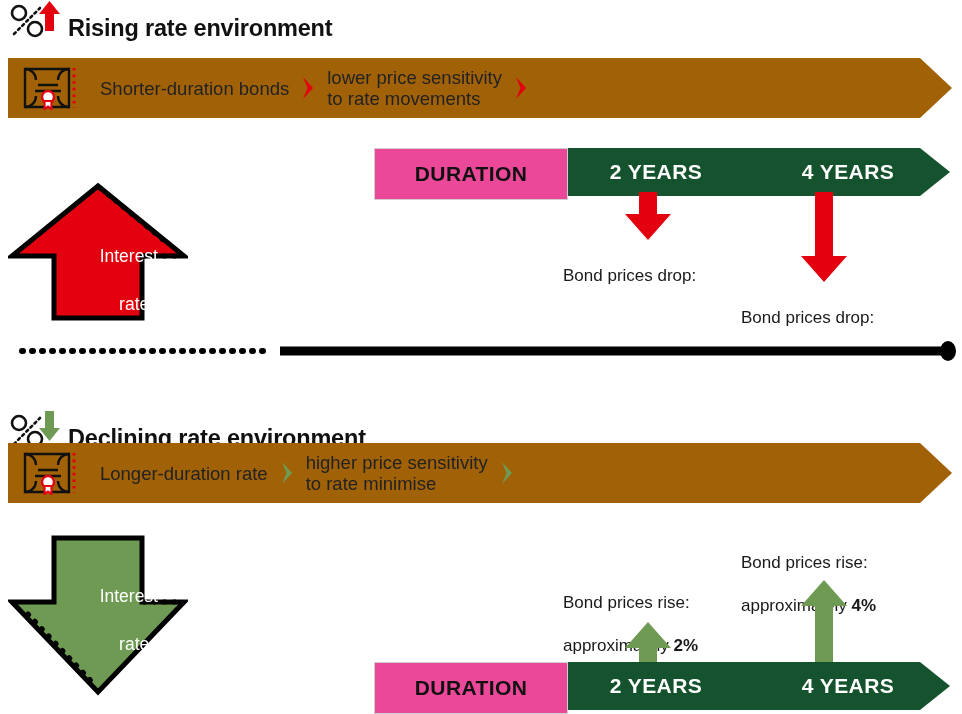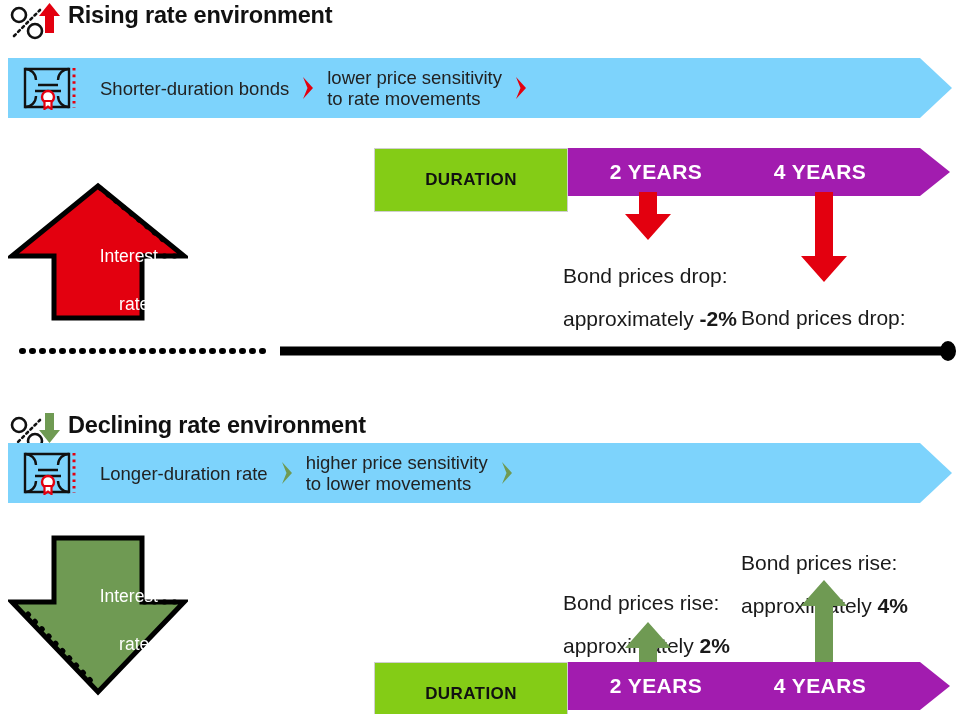--- a/index.html
+++ b/index.html
@@ -14,38 +14,38 @@
     overflow: hidden;
     font-family: "Liberation Sans", sans-serif;
     color: #1a1a1a;
   }
   .stage { position: absolute; inset: 0; }
 
   
   .sec-header {
     position: absolute;
     display: flex;
-    align-items: flex-start;
+    align-items: flex-end;
     height: 40px;
   }
   .sec-header .pct-icon { width: 56px; height: 42px; flex: none; }
   .sec-title {
     font-size: 23.5px;
     font-weight: bold;
     letter-spacing: -0.2px;
     color: #111111;
     white-space: nowrap;
     margin-left: 4px;
   }
 
   
   .banner {
     position: absolute;
     height: 60px;
-    background: #7dd3fc;
+    background: #a16207;
     display: flex;
     align-items: center;
     -webkit-clip-path: polygon(0 0, calc(100% - 32px) 0, 100% 50%, calc(100% - 32px) 100%, 0 100%);
     clip-path: polygon(0 0, calc(100% - 32px) 0, 100% 50%, calc(100% - 32px) 100%, 0 100%);
   }
   .cert-icon { width: 60px; height: 44px; flex: none; margin-left: 14px; }
   .banner-text {
     font-size: 18.5px;
     line-height: 21px;
     color: #222222;
@@ -56,63 +56,63 @@
     flex: none;
     font-size: 0;
     margin: 0 11px;
   }
   .chev svg { display: block; }
 
   
   .dur-wrap { position: absolute; height: 48px; display: flex; }
   .dur-label {
     width: 194px;
-    height: 64px;
+    height: 52px;
     box-sizing: border-box;
     border: 1.5px solid #cfcfcf;
-    background: #84cc16;
+    background: #ec4899;
     display: flex;
     align-items: center;
     justify-content: center;
-    font-size: 17px;
+    font-size: 21px;
     font-weight: bold;
     letter-spacing: 0.4px;
     color: #111111;
   }
   .dur-black {
     position: relative;
     width: 382px;
     height: 48px;
-    background: #a21caf;
+    background: #14532d;
     -webkit-clip-path: polygon(0 0, calc(100% - 30px) 0, 100% 50%, calc(100% - 30px) 100%, 0 100%);
     clip-path: polygon(0 0, calc(100% - 30px) 0, 100% 50%, calc(100% - 30px) 100%, 0 100%);
   }
   .dur-seg {
     position: absolute;
     top: 0;
     height: 48px;
     display: flex;
     align-items: center;
     justify-content: center;
     font-size: 21px;
     font-weight: bold;
     letter-spacing: 0.4px;
     color: #ffffff;
   }
   .dur-seg.s1 { left: 0; width: 176px; }
-  .dur-seg.s2 { left: 164px; width: 176px; }
+  .dur-seg.s2 { left: 192px; width: 176px; }
 
   
   .varrow { position: absolute; }
   .varrow svg { display: block; }
 
   
   .callout {
     position: absolute;
-    font-size: 21px;
+    font-size: 17px;
     line-height: 21.5px;
     color: #1a1a1a;
     white-space: pre-line;
   }
   .callout b { font-weight: bold; }
 
   
   .bigarrow { position: absolute; }
   .bigarrow svg { display: block; }
   .bigarrow-label {
@@ -205,21 +205,20 @@
     </div>
   </div>
 
   <div class="varrow" style="left:622px; top:192px;">
     <svg width="52" height="50" viewBox="0 0 52 50">
       <polygon points="17,0 35,0 35,22 49,22 26,48 3,22 17,22" fill="#e3000f"></polygon>
     </svg>
   </div>
   <div class="callout" style="left:563px; top:243px;">
     <div>Bond prices drop:</div>
-    <div><span>approximately </span><b>-2%</b></div>
   </div>
 
   <div class="varrow" style="left:798px; top:192px;">
     <svg width="52" height="92" viewBox="0 0 52 92">
       <polygon points="17,0 35,0 35,64 49,64 26,90 3,64 17,64" fill="#e3000f"></polygon>
     </svg>
   </div>
   <div class="callout" style="left:741px; top:285px;">
     <div>Bond prices drop:</div>
   </div>
@@ -262,21 +261,21 @@
         <line x1="52" y1="2" x2="52" y2="42" stroke="#e3000f" stroke-width="3" stroke-dasharray="2.6 4"></line>
       </svg>
     </span>
     <span class="banner-text t1">Longer-duration rate</span>
     <span class="chev">
       <svg width="16" height="26" viewBox="0 0 16 26">
           <path d="M3 2 L13 13 L3 24 L7.5 13 Z" fill="#6f9a53"></path>
         </svg>
     </span>
     <span class="banner-text">higher price sensitivity
-to lower movements</span>
+to rate minimise</span>
     <span class="chev">
       <svg width="16" height="26" viewBox="0 0 16 26">
           <path d="M3 2 L13 13 L3 24 L7.5 13 Z" fill="#6f9a53"></path>
         </svg>
     </span>
   </div>
 
   <div class="bigarrow" style="left:8px; top:534px;">
     <svg width="180" height="162" viewBox="0 0 180 162">
       <polygon points="46,4 134,4 134,68 176,68 90,158 4,68 46,68" fill="#6f9a53" stroke="#000000" stroke-width="5" stroke-linejoin="miter"></polygon>

